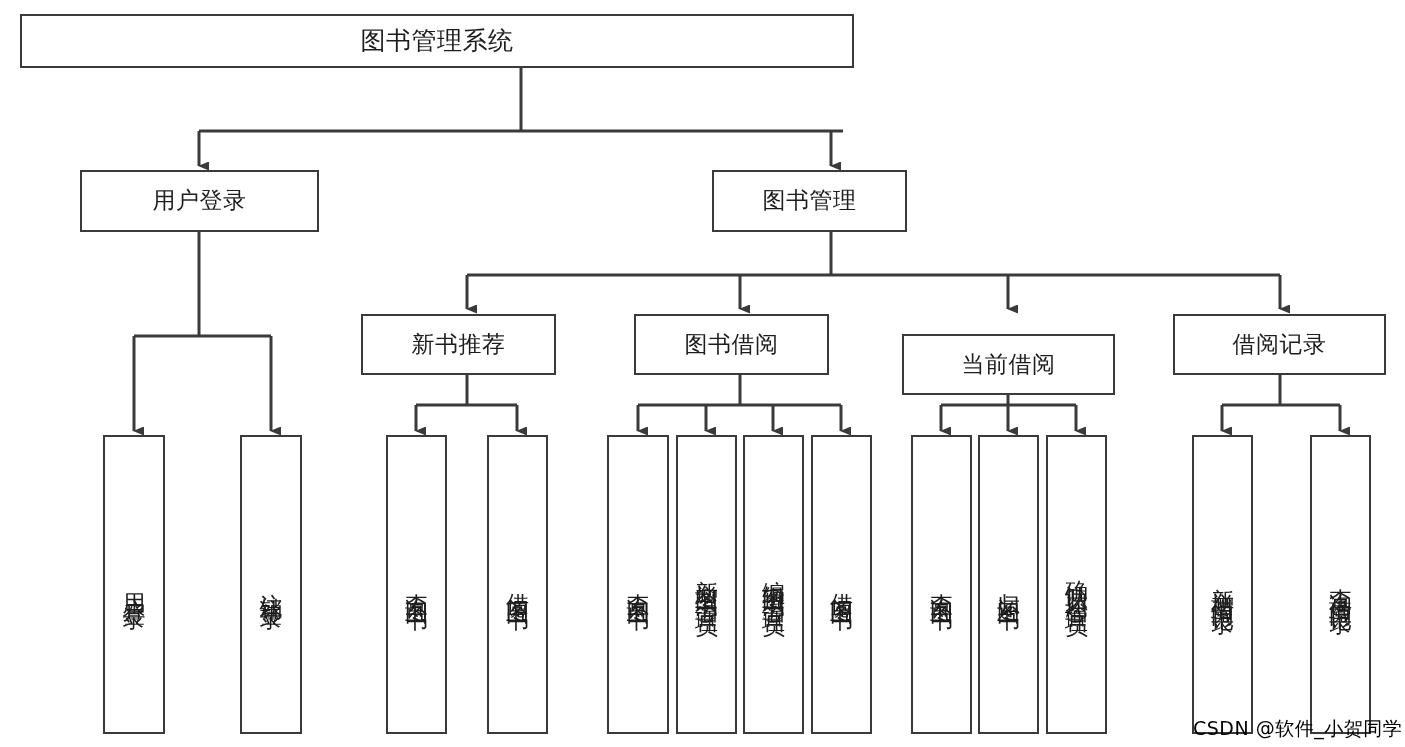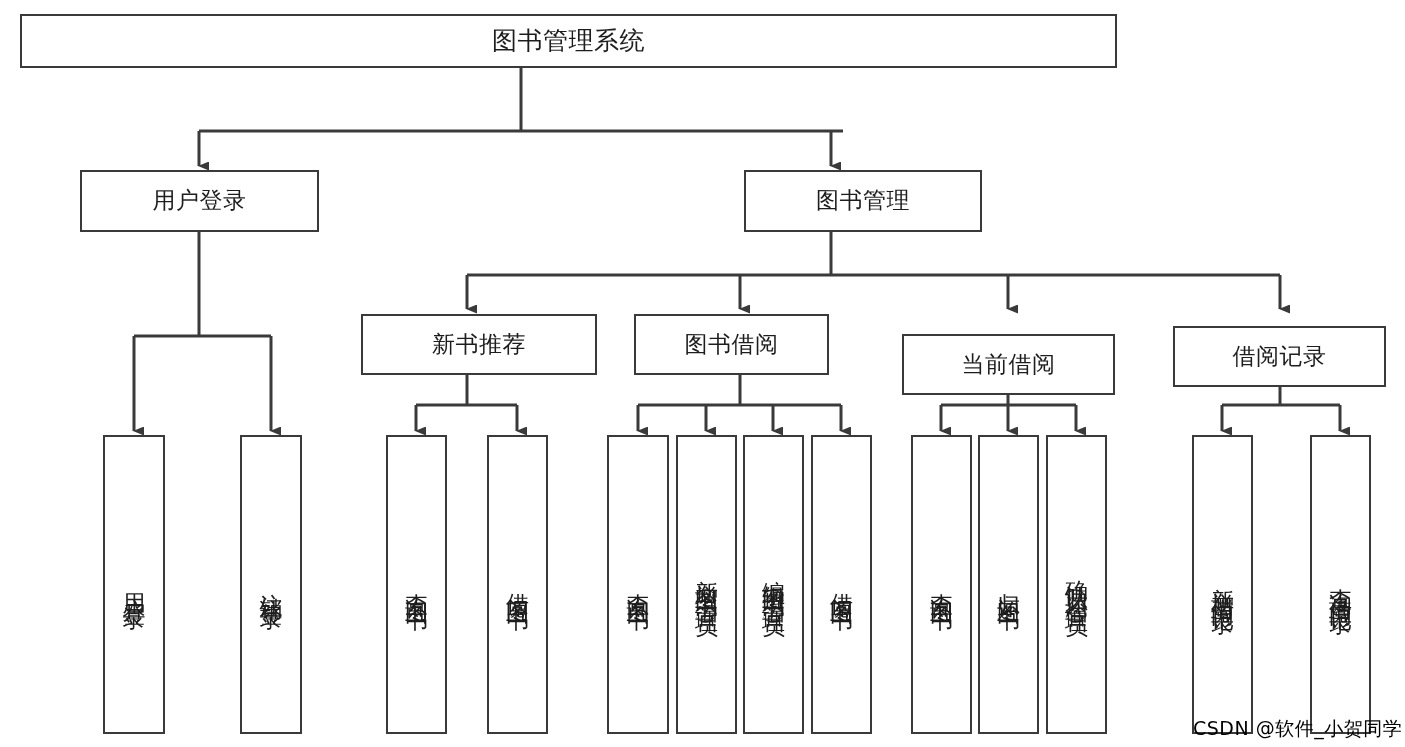--- a/index.html
+++ b/index.html
@@ -118,45 +118,45 @@
       <path d="M1008,405 L1008,431" marker-end="url(#arw)"></path>
       <path d="M1076,405 L1076,431" marker-end="url(#arw)"></path>
 
       <path d="M1280,375 L1280,405"></path>
       <path d="M1222,405 L1340,405"></path>
       <path d="M1222,405 L1222,431" marker-end="url(#arw)"></path>
       <path d="M1340,405 L1340,431" marker-end="url(#arw)"></path>
     </g>
   </svg>
 
-  <div class="node h-node node-root" style="left:20px; top:14px; width:1097px; height:54px;">
+  <div class="node h-node node-root" style="left:20px; top:14px; width:834px; height:54px;">
     <span class="node-label">图书管理系统</span>
   </div>
 
   <div class="node h-node" style="left:80px; top:170px; width:239px; height:62px;">
     <span class="node-label">用户登录</span>
   </div>
 
-  <div class="node h-node" style="left:744px; top:170px; width:238px; height:62px;">
+  <div class="node h-node" style="left:712px; top:170px; width:195px; height:62px;">
     <span class="node-label">图书管理</span>
   </div>
 
-  <div class="node h-node" style="left:361px; top:314px; width:236px; height:61px;">
+  <div class="node h-node" style="left:361px; top:314px; width:195px; height:61px;">
     <span class="node-label">新书推荐</span>
   </div>
 
   <div class="node h-node" style="left:634px; top:314px; width:195px; height:61px;">
     <span class="node-label">图书借阅</span>
   </div>
 
   <div class="node h-node" style="left:902px; top:314px; width:213px; height:61px;margin-top:20px;">
     <span class="node-label">当前借阅</span>
   </div>
 
-  <div class="node h-node" style="left:1173px; top:326px; width:213px; height:61px;">
+  <div class="node h-node" style="left:1173px; top:314px; width:213px; height:61px;">
     <span class="node-label">借阅记录</span>
   </div>
 
   <div class="node v-node" style="left:103px; top:435px; width:62px; height:299px;">
     <span class="node-label">用户登录</span>
   </div>
   <div class="node v-node" style="left:240px; top:435px; width:62px; height:299px;">
     <span class="node-label">注销登录</span>
   </div>
 

